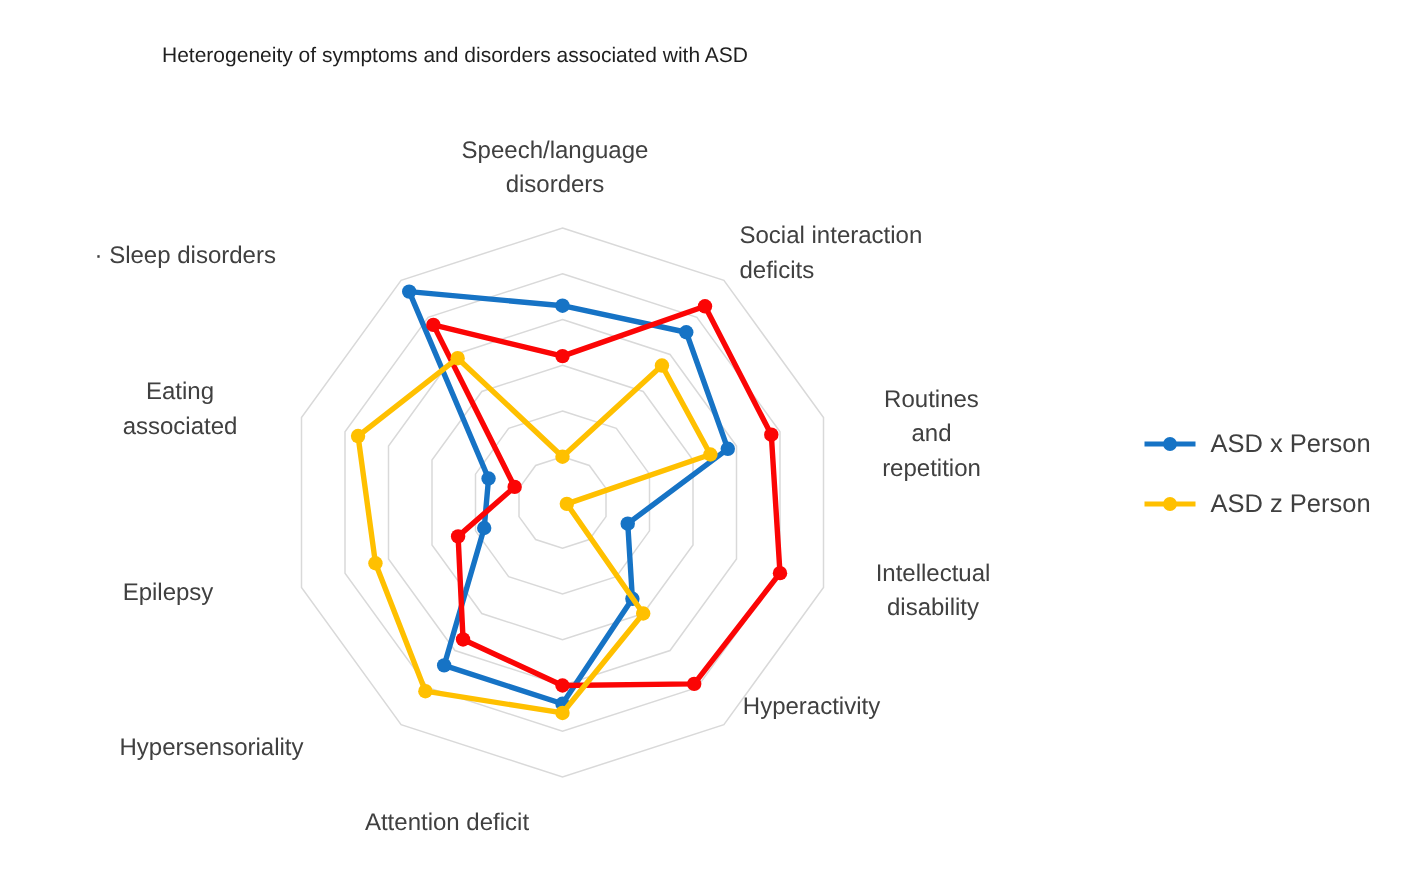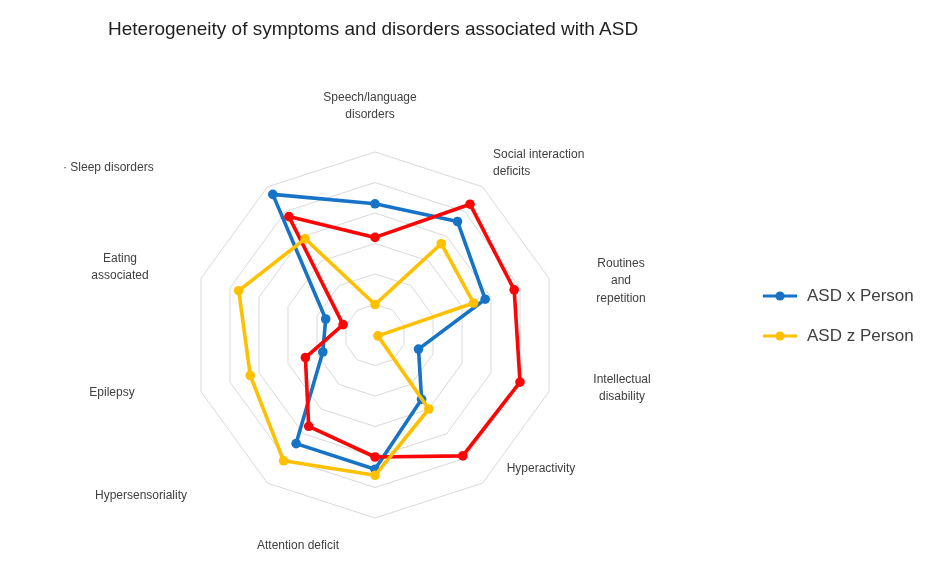--- a/index.html
+++ b/index.html
@@ -1,26 +1,26 @@
 <!DOCTYPE html>
 <html><head>
 <meta charset="utf-8">
 <style>
   html,body{margin:0;padding:0;background:#ffffff;}
   .stage{
     position:relative;width:947px;height:587px;background:#ffffff;
     font-family:"Liberation Sans", sans-serif;overflow:hidden;
   }
   .chart-title{
-    position:absolute;left:108px;top:18px;
-    font-size:19px;color:#1f1f1f;white-space:nowrap;
+    position:absolute;left:108px;top:28px;
+    font-size:14px;color:#1f1f1f;white-space:nowrap;
   }
   #radar-svg{position:absolute;left:0;top:0;}
   .axis-label{
-    position:absolute;font-size:12px;color:#404040;
+    position:absolute;font-size:16px;color:#404040;
     line-height:1.45;white-space:pre-line;
   }
   .lbl-center{transform:translateX(-50%);text-align:center;}
   .lbl-speech{left:370px;top:89px;}
   .lbl-social{left:493px;top:146px;text-align:left;}
   .lbl-routines{left:621px;top:255px;}
   .lbl-intellectual{left:622px;top:371px;}
   .lbl-hyperactivity{left:541px;top:460px;}
   .lbl-attention{left:298px;top:537px;}
   .lbl-hypersensoriality{left:141px;top:487px;}

